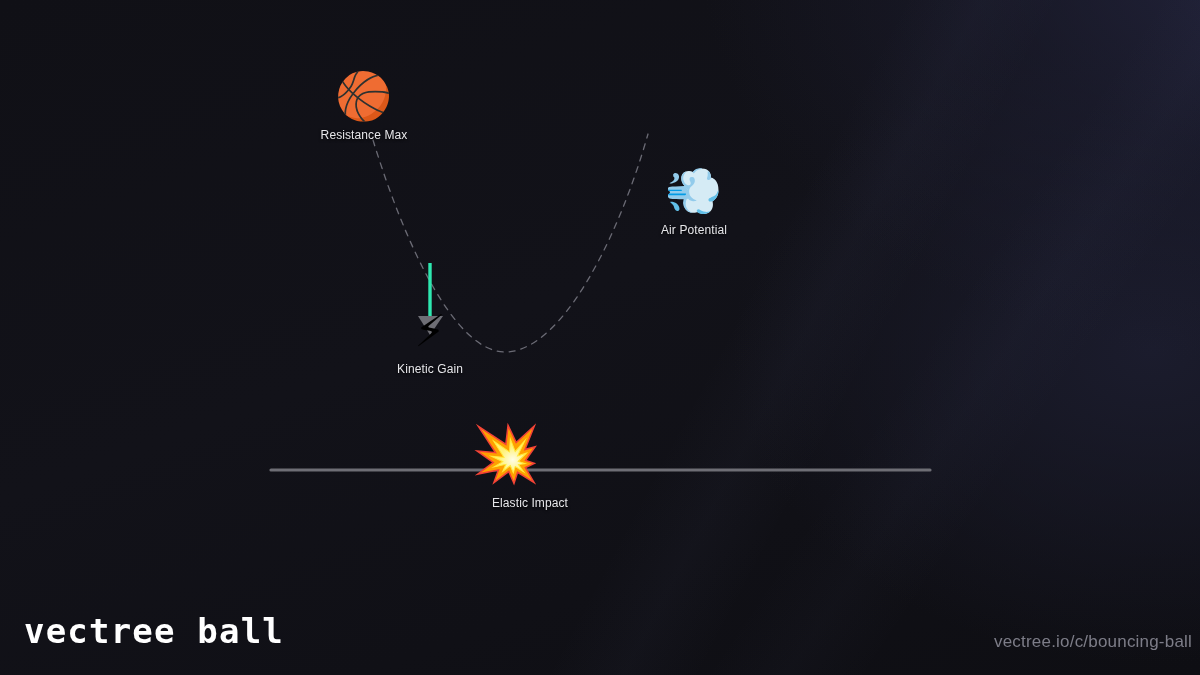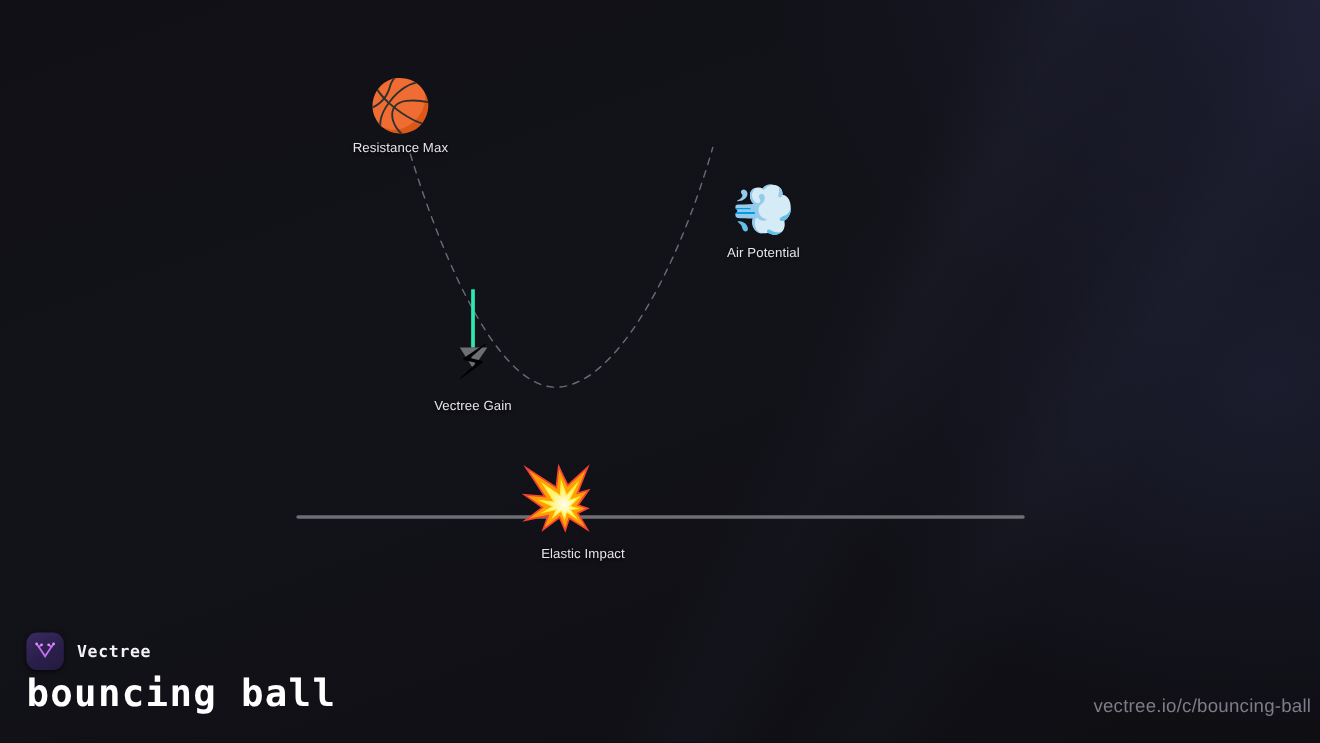--- a/index.html
+++ b/index.html
@@ -130,49 +130,29 @@
     <div class="node-label">Resistance Max</div>
   </div>
 
   <div class="node" style="left:694px; top:202px;">
     <div class="node-emoji" style="font-size:46px;">💨</div>
     <div class="node-label">Air Potential</div>
   </div>
 
   <div class="node" style="left:430px; top:342px;">
     <div class="node-emoji" style="font-size:44px;">⚡</div>
-    <div class="node-label">Vectree Gain</div>
+    <div class="node-label">Kinetic Gain</div>
   </div>
 
   <div class="node" style="left:506px; top:468px;">
     <div class="node-emoji" style="font-size:56px;">💥</div>
     <div class="node-label" style="margin-top:14px;margin-left:48px;">Elastic Impact</div>
   </div>
 
   <div id="footer">
 
-    <div id="brand-row">
-      <div id="brand-logo">
-        <svg width="22" height="22" viewBox="0 0 22 22" xmlns="http://www.w3.org/2000/svg">
-          <g stroke="#c06ef0" stroke-width="1.7" fill="none" stroke-linecap="round">
-            <path d="M5.2 7.0 L11 15.6 L16.8 7.0"></path>
-            <path d="M5.2 7.0 L3.4 4.6"></path>
-            <path d="M5.2 7.0 L7.6 5.4"></path>
-            <path d="M16.8 7.0 L18.6 4.6"></path>
-            <path d="M16.8 7.0 L14.4 5.4"></path>
-          </g>
-          <g fill="#e08cff">
-            <circle cx="3.3" cy="4.4" r="1.25"></circle>
-            <circle cx="7.8" cy="5.2" r="1.25"></circle>
-            <circle cx="18.7" cy="4.4" r="1.25"></circle>
-            <circle cx="14.2" cy="5.2" r="1.25"></circle>
-          </g>
-        </svg>
-      </div>
-      <div id="brand-name">Vectree</div>
-    </div>
 
-    <div id="page-title">bouncing ball</div>
+    <div id="page-title">vectree ball</div>
 
     <div id="footer-url">vectree.io/c/bouncing-ball</div>
   </div>
 
 </div>
 
 </body></html>

